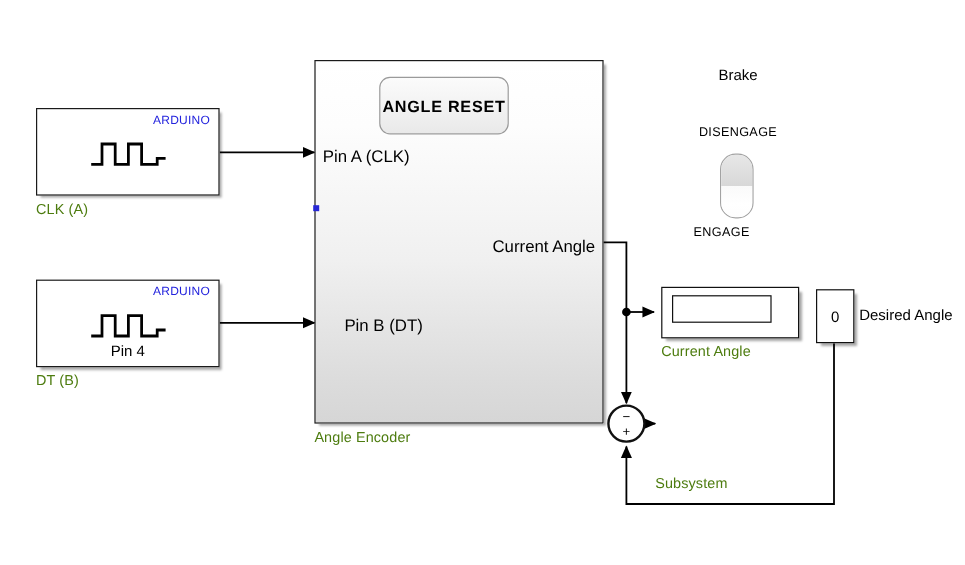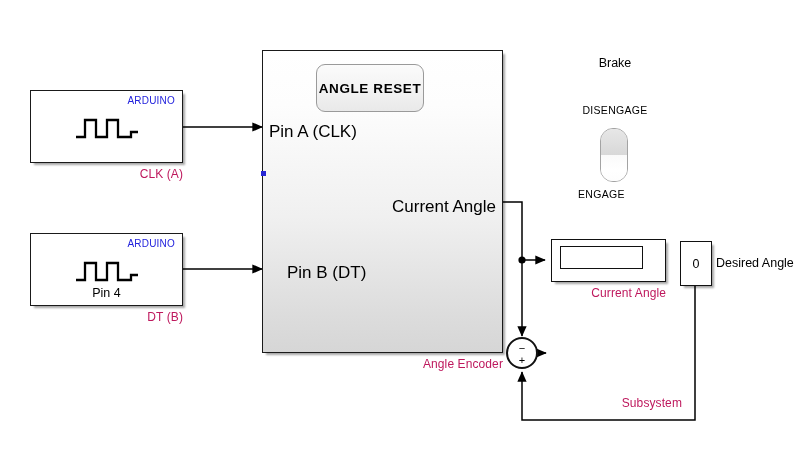--- a/index.html
+++ b/index.html
@@ -23,22 +23,22 @@
   .blk {
     position: absolute;
     box-sizing: border-box;
     border: 1px solid #1a1a1a;
     background: #ffffff;
     box-shadow: 3px 3px 2px -1px rgba(0,0,0,0.35);
   }
   .blk-label {
     position: absolute;
     font-size: 12px;
-    color: #be185d;
-    text-align: right;
+    color: #4d7c0f;
+    text-align: left;
     white-space: nowrap;
     letter-spacing: 0.1px;
   }
 
   
   .arduino-blk {
     border: 1.5px solid #1a1a1a;
   }
   .arduino-brand {
     position: absolute;
@@ -64,21 +64,21 @@
     top: 24px;
   }
 
   
   .encoder {
     background: linear-gradient(to bottom, #ffffff 0%, #fdfdfd 18%, #f0f0f0 55%, #dcdcdc 88%, #d6d6d6 100%);
     border: 1.6px solid #1a1a1a;
   }
   .enc-port-label {
     position: absolute;
-    font-size: 17px;
+    font-size: 14px;
     color: #000;
     white-space: nowrap;
   }
   .blue-port-mark {
     position: absolute;
     width: 5px;
     height: 5px;
     background: #2727d4;
   }
 

